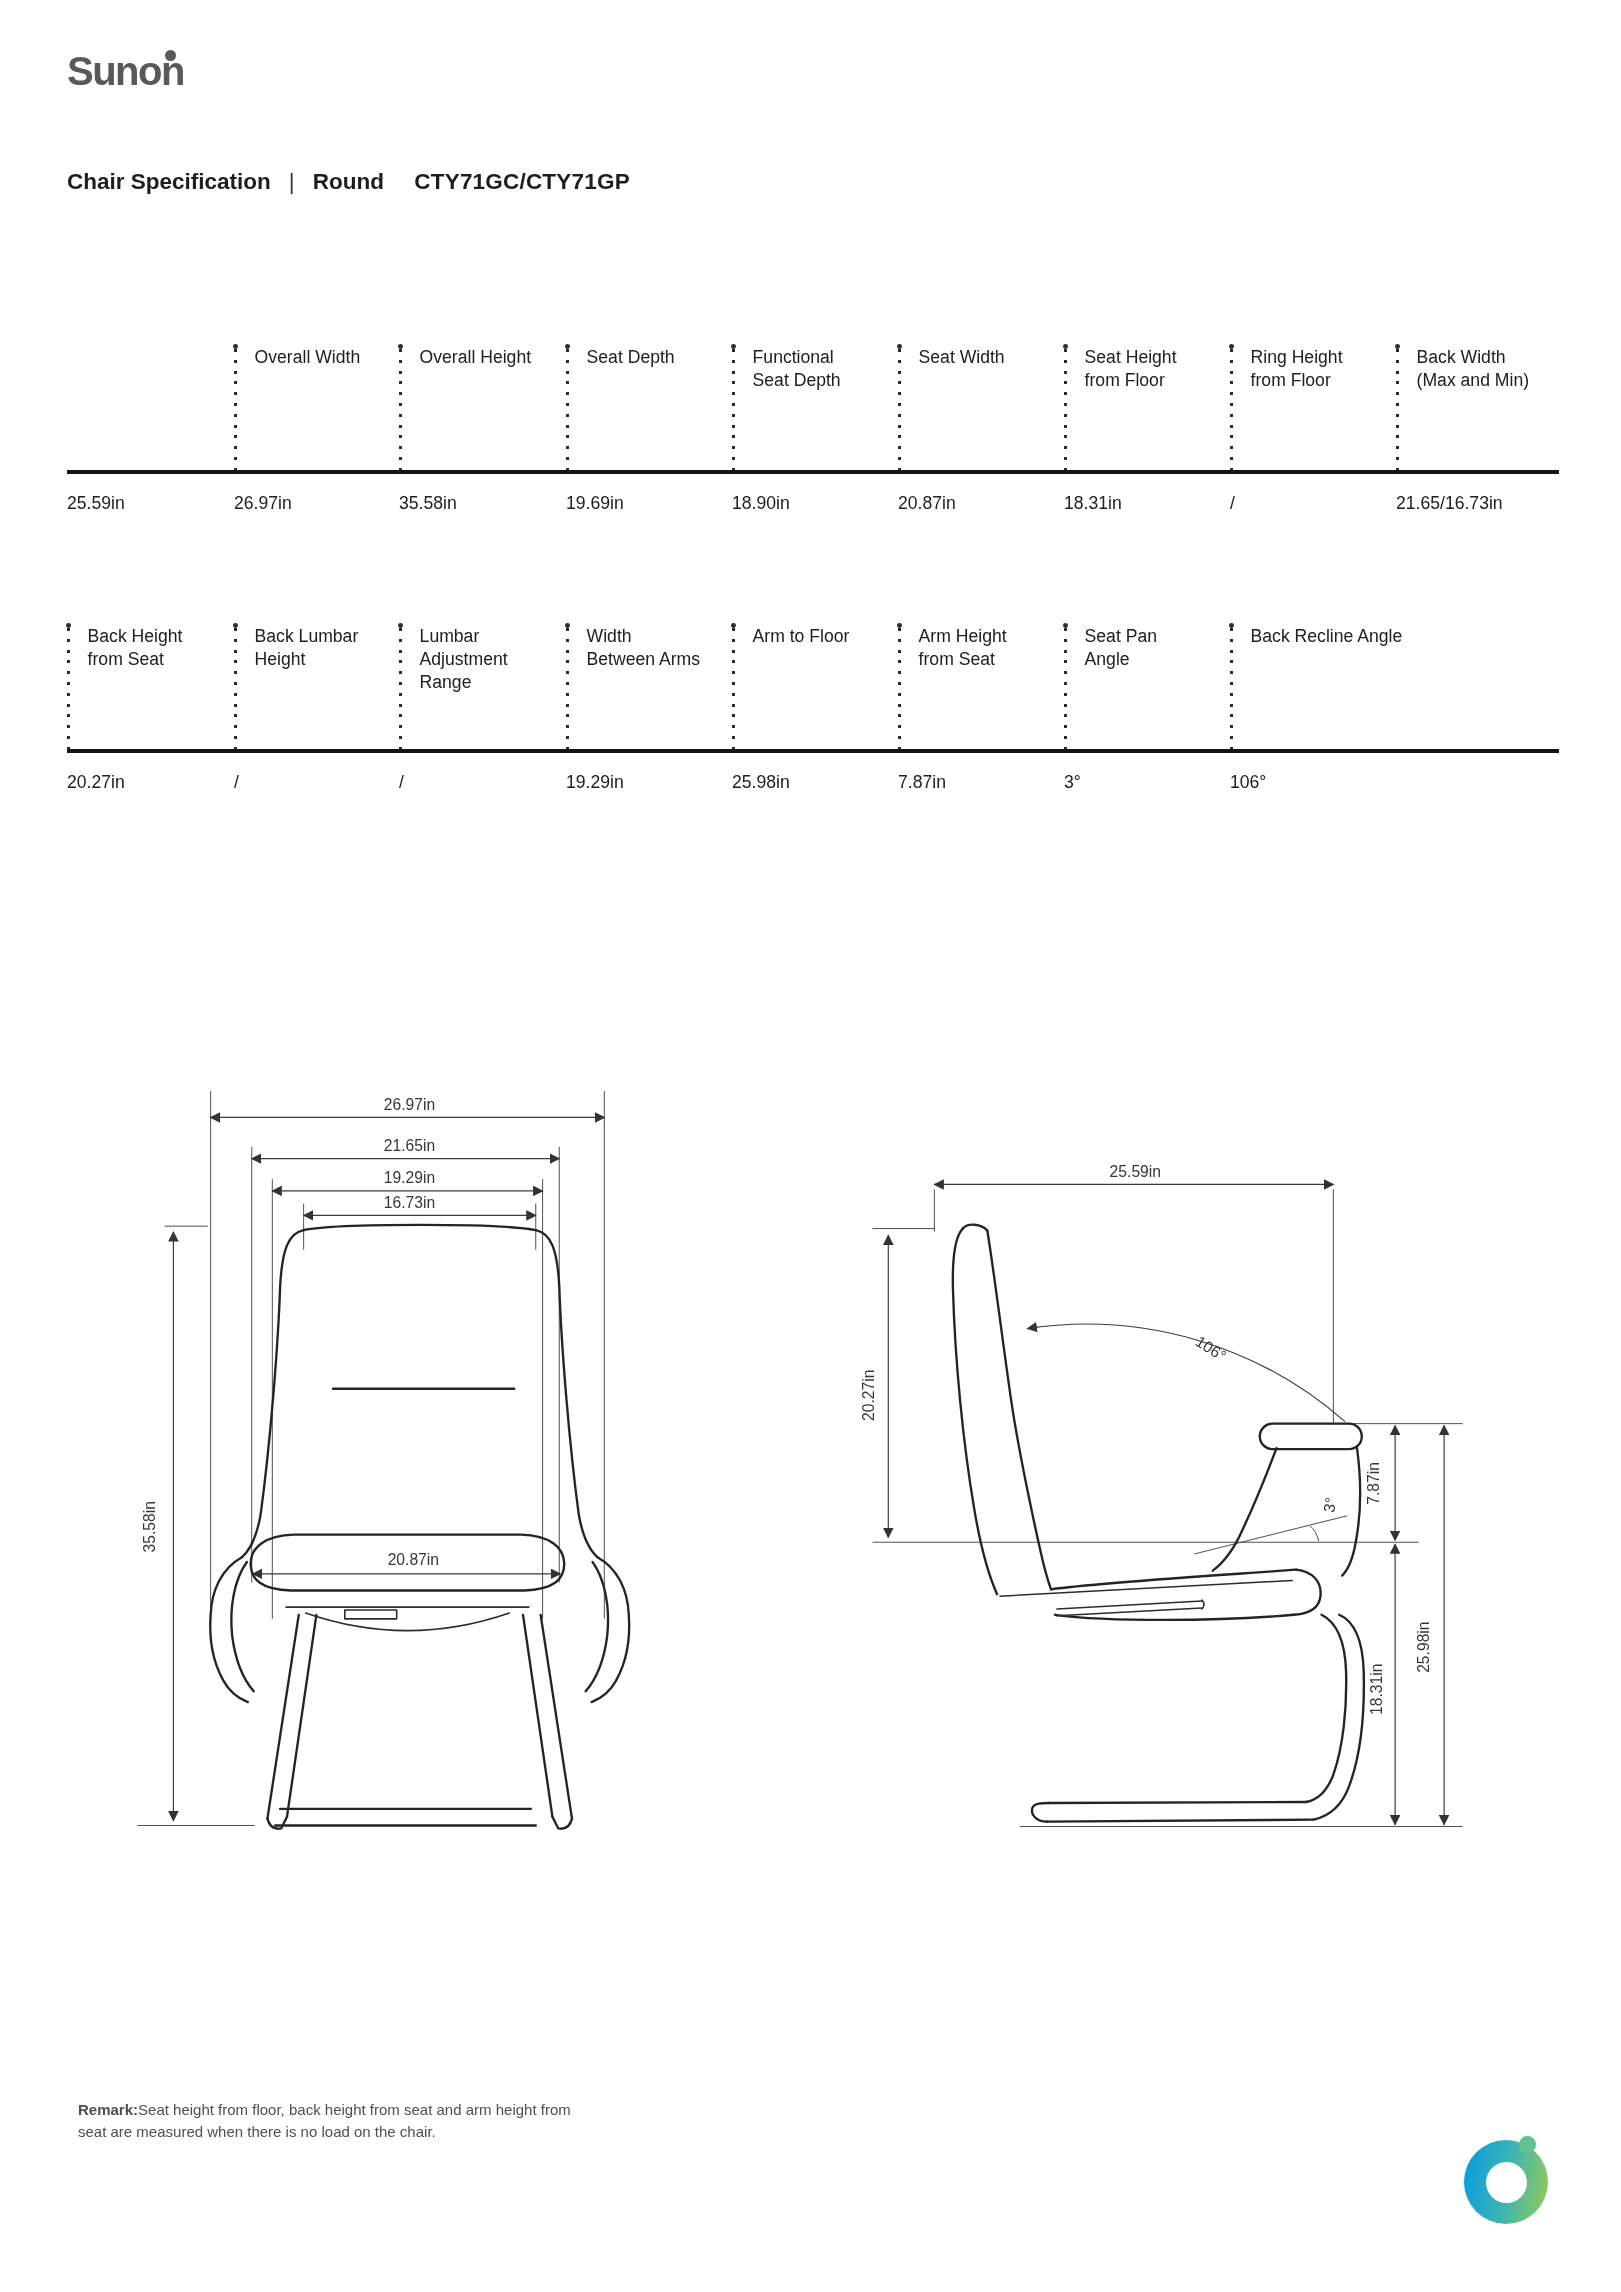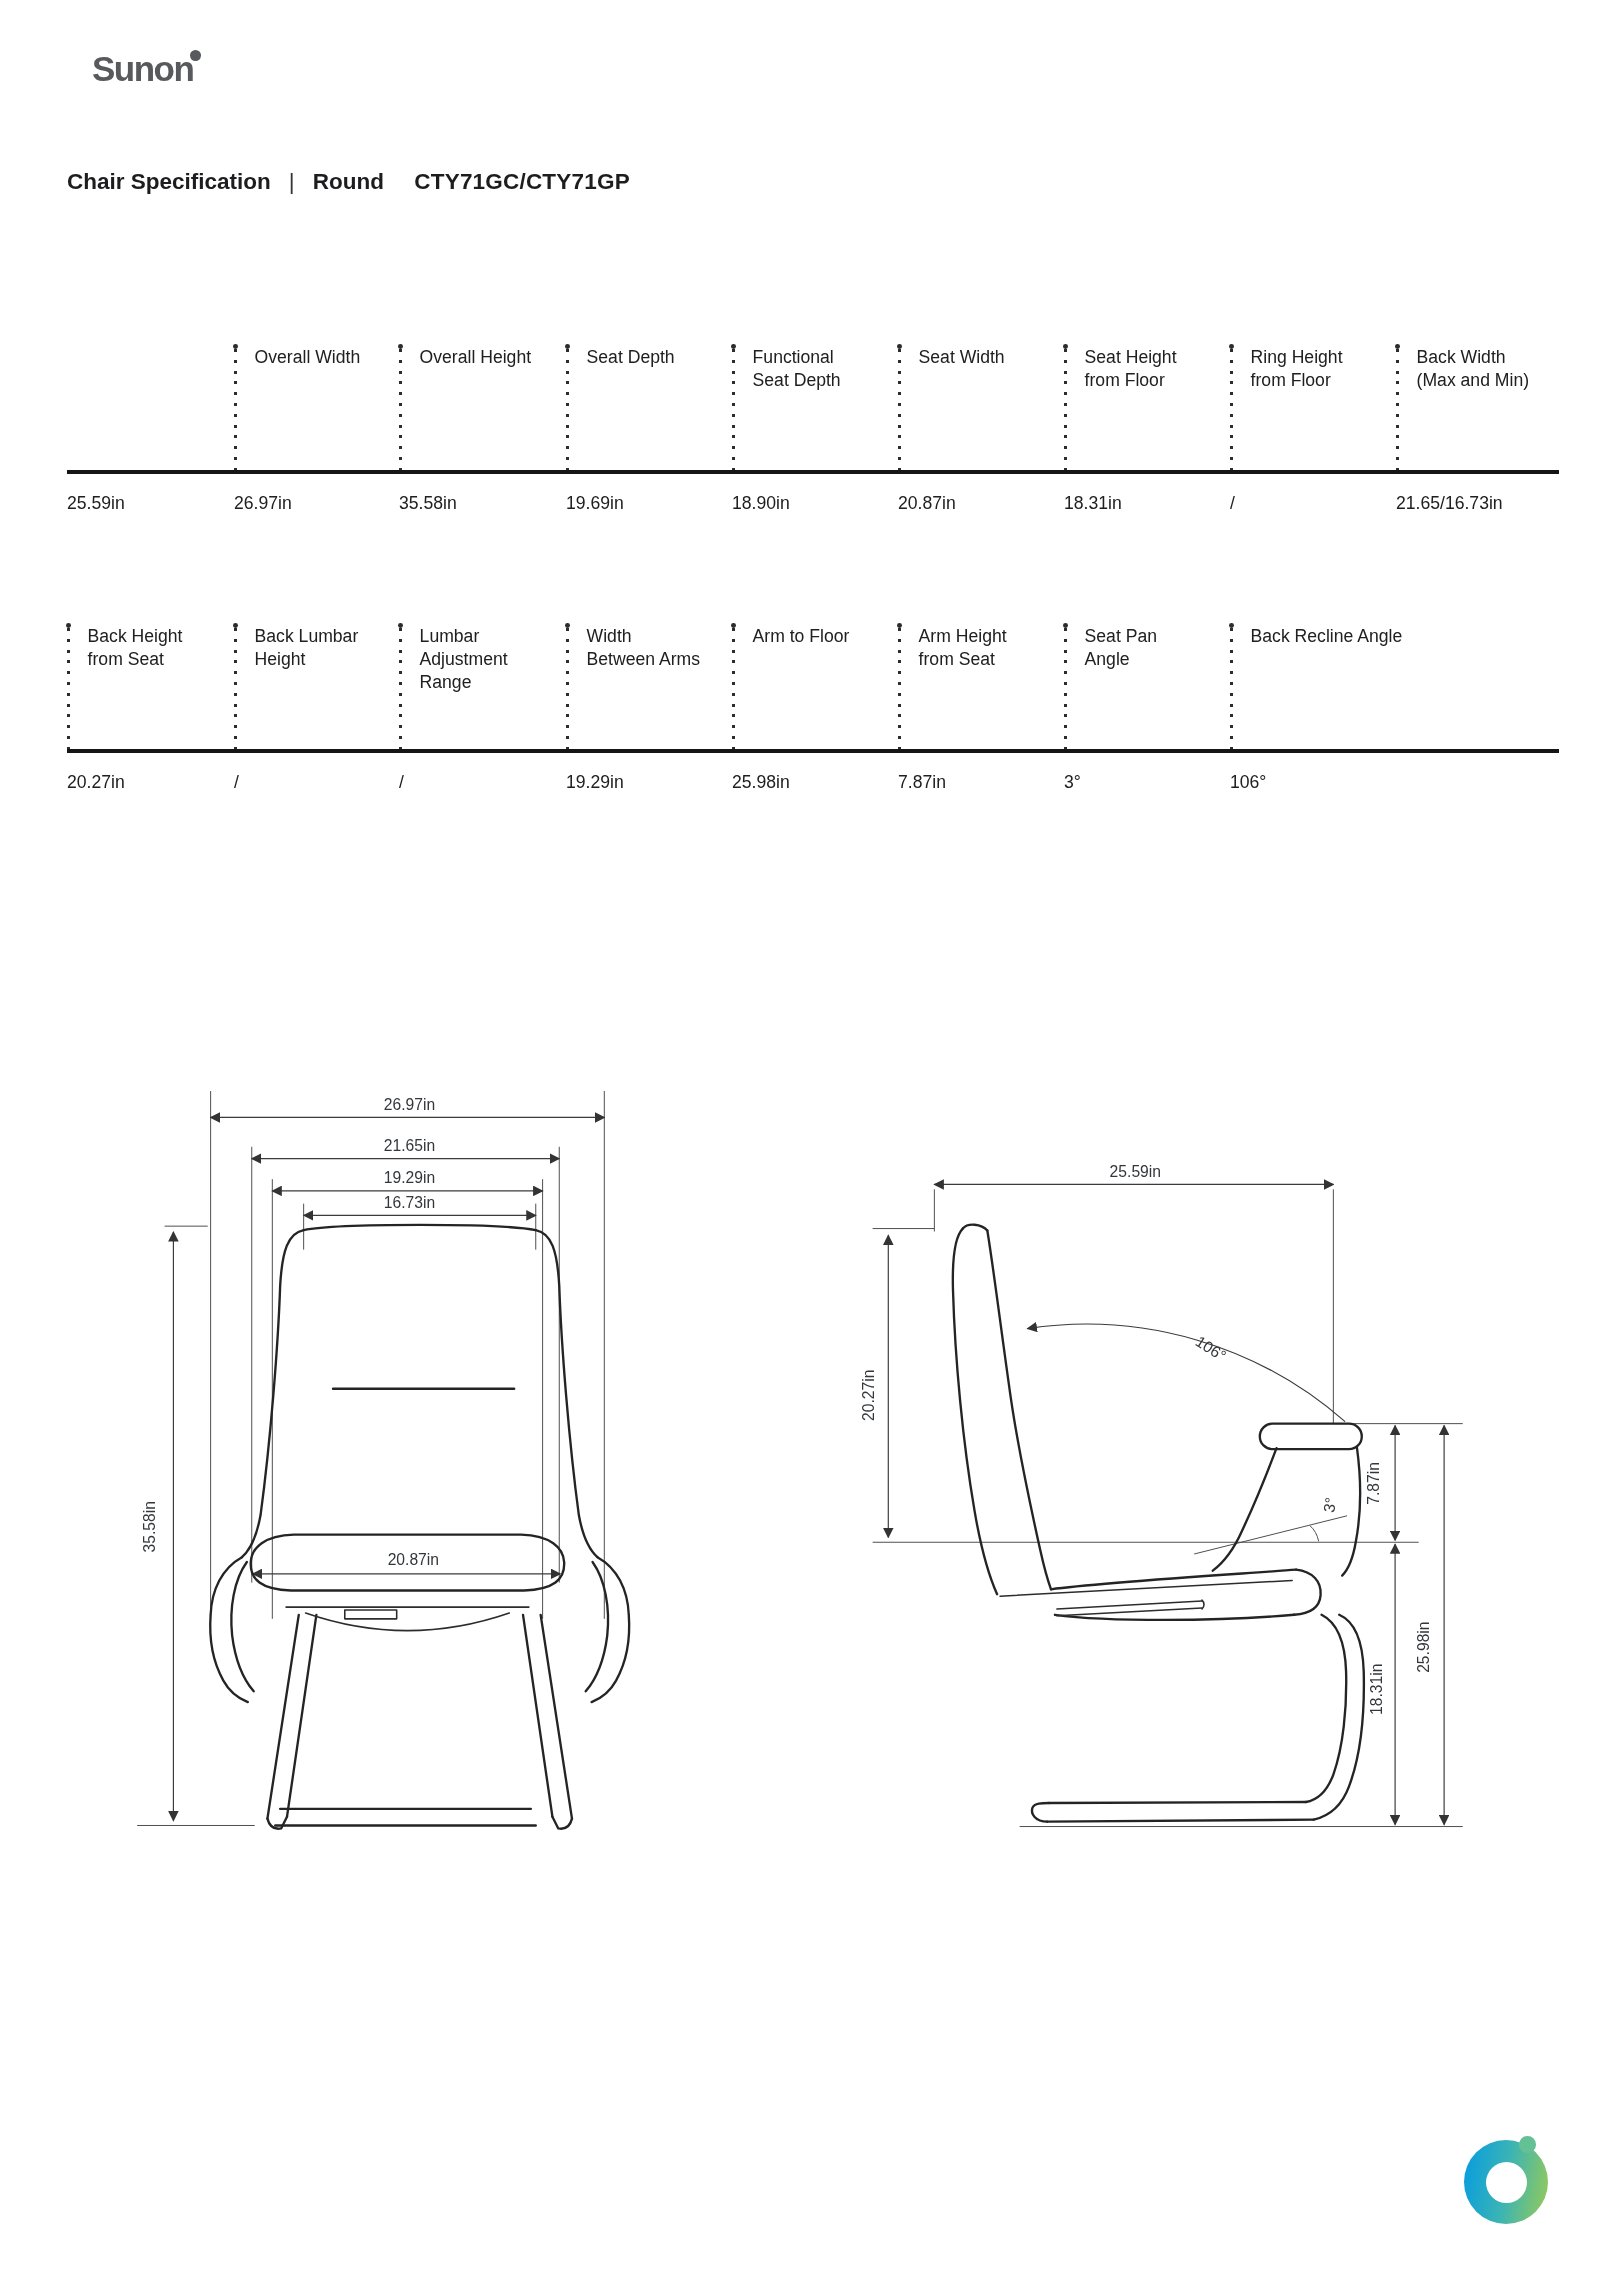--- a/index.html
+++ b/index.html
@@ -1,22 +1,22 @@
 <!DOCTYPE html>
 <html><head>
 <meta charset="utf-8">
 <style>
   html,body{margin:0;padding:0;background:#e8e8e8;}
   .page{position:relative;width:1621px;height:2293px;background:#ffffff;overflow:hidden;
         font-family:"Liberation Sans", sans-serif;color:#232323;}
   .abs{position:absolute;}
 
   
-  .logo{position:absolute;left:67px;top:49px;font-size:35px;font-weight:800;color:#58595c;
-        letter-spacing:-1.5px;margin-left:25px;}
+  .logo{position:absolute;left:67px;top:49px;font-size:40px;font-weight:800;color:#58595c;
+        letter-spacing:-1.5px;}
   .logo .dot{position:absolute;left:98px;top:1px;width:10.8px;height:10.8px;border-radius:50%;background:#58595c;}
 
   
   .title{position:absolute;left:67px;top:169px;font-size:22.5px;color:#1d1d1f;}
   .title .b{font-weight:700;}
   .title .sep{font-weight:300;margin:0 11.8px;color:#333;}
   .title .model{font-weight:600;margin-left:24px;letter-spacing:0.2px;}
 
   
   .spec-table{position:absolute;left:67px;width:1492px;height:181px;}
@@ -279,20 +279,23 @@
     </g>
     <text x="288" y="20" text-anchor="middle">25.59in</text>
     <text x="21" y="243" text-anchor="middle" transform="rotate(-90 21 243)">20.27in</text>
     <text x="362" y="200" text-anchor="middle" transform="rotate(33 362 200)">106°</text>
     <text x="492" y="356" text-anchor="middle" transform="rotate(-80 492 356)">3°</text>
     <text x="537" y="333" text-anchor="middle" transform="rotate(-90 537 333)">7.87in</text>
     <text x="540" y="543" text-anchor="middle" transform="rotate(-90 540 543)">18.31in</text>
     <text x="588" y="500" text-anchor="middle" transform="rotate(-90 588 500)">25.98in</text>
   </svg>
 
+  <div class="remark">
+    <span class="b">Remark:</span><span>Seat height from floor, back height from seat and arm height from seat are measured when there is no load on the chair.</span>
+  </div>
 
   <div class="ring">
     <span class="bump"></span>
     <span class="hole"></span>
   </div>
 
 </div>
 
 
 </body></html>

